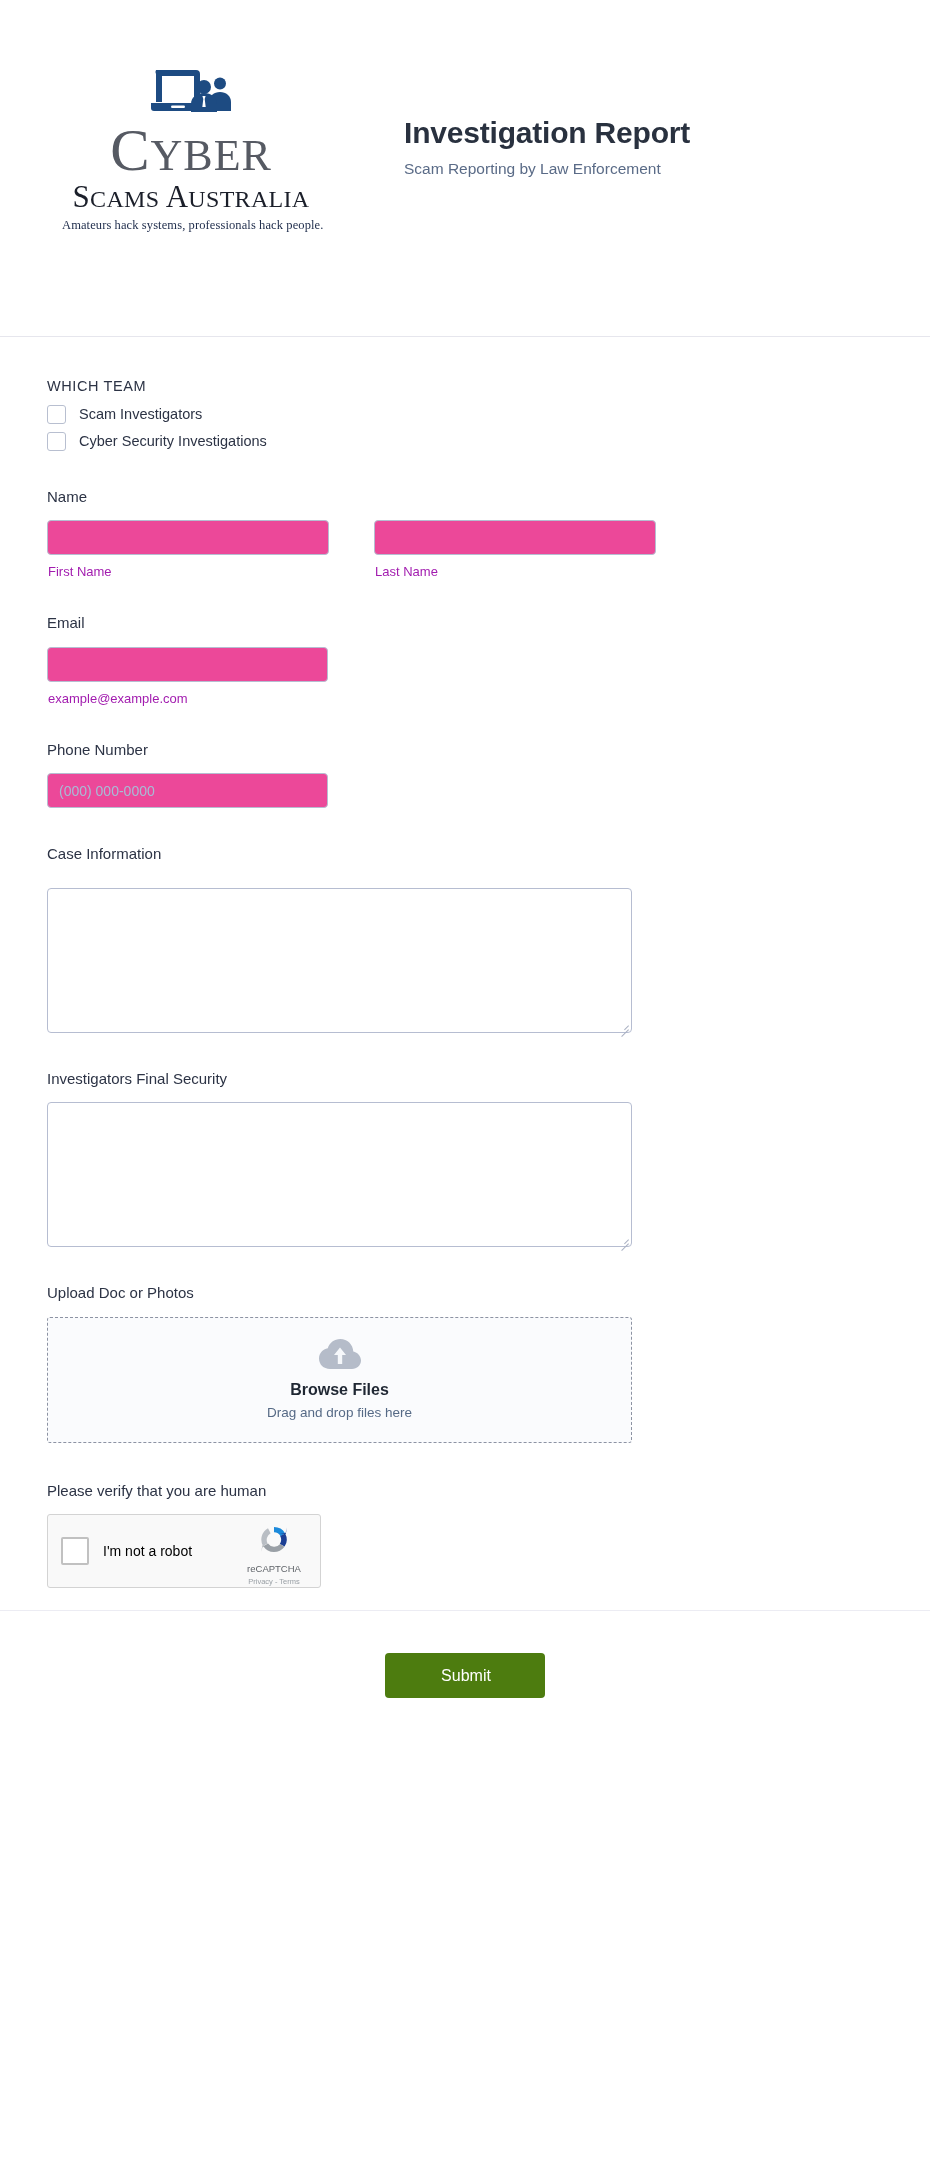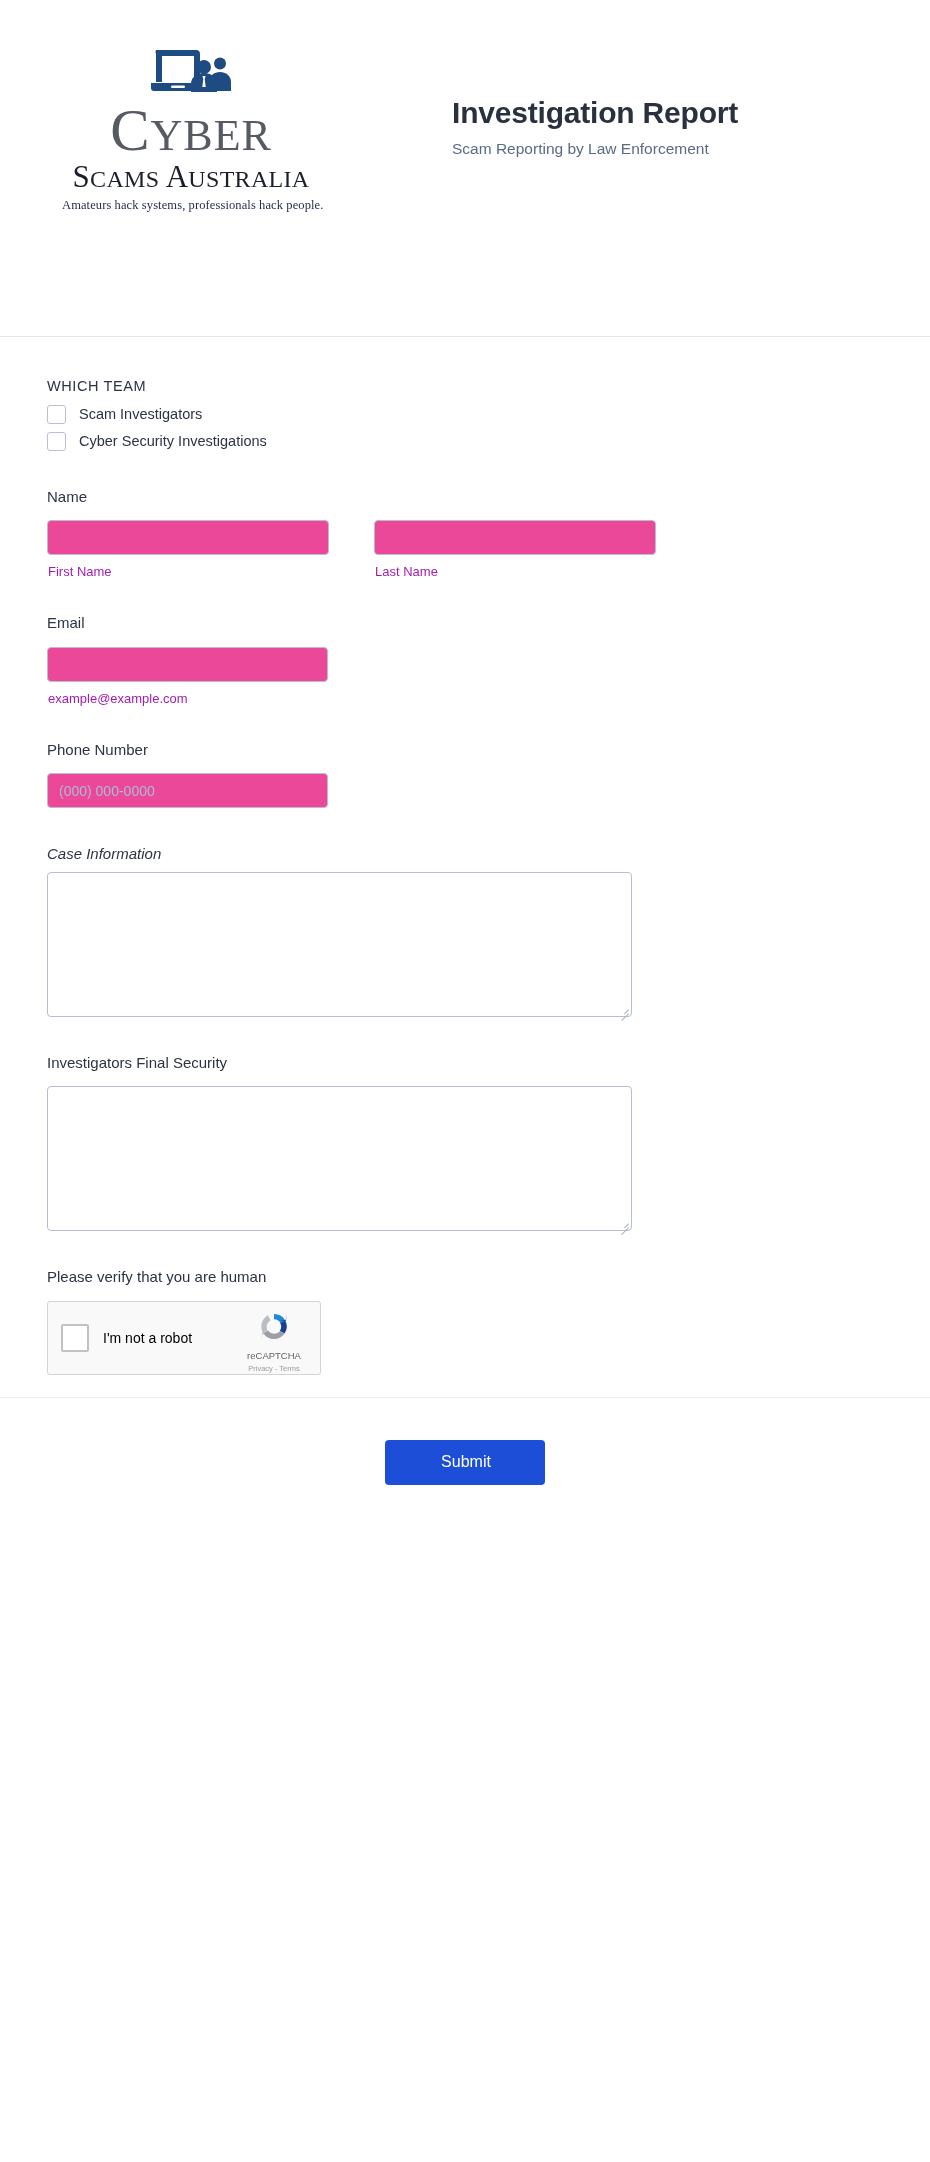--- a/index.html
+++ b/index.html
@@ -18,23 +18,22 @@
     position: relative;
     height: 337px;
     background: #ffffff;
     border-bottom: 1px solid #e6e6ed;
     display: flex;
     align-items: flex-start;
   }
   .header-inner {
     display: flex;
     align-items: flex-start;
-    padding: 48px 0 0 62px;
+    padding: 68px 0 0 62px;
     width: 100%;
-    gap: 48px;
   }
 
   .logo-block {
     width: 258px;
     text-align: center;
     flex: 0 0 258px;
   }
   .logo-icon {
     display: block;
     margin: 0 auto 4px auto;
@@ -245,21 +244,21 @@
   
   .form-footer {
     border-top: 1px solid #ececf3;
     margin-top: 22px;
     padding-top: 42px;
     text-align: center;
   }
   .submit-button {
     width: 160px;
     height: 45px;
-    background: #1d4ed8;
+    background: #4d7c0f;
     border: none;
     border-radius: 4px;
     color: #ffffff;
     font-size: 16px;
     font-family: "Liberation Sans", sans-serif;
     cursor: pointer;
     padding-left: 8px;
   }
 </style>
 </head>
@@ -333,35 +332,46 @@
   </div>
 
   <div class="field" style="margin-bottom:36px;">
     <div class="field-label" style="margin-bottom:14px;">Phone Number</div>
     <div style="width:281px;">
       <input class="text-input" type="text" placeholder="(000) 000-0000" style="">
     </div>
   </div>
 
   <div class="field" style="margin-bottom:36px;">
-    <div class="field-label" style="margin-bottom:8px;font-style:italic;">Case Information</div>
+    <div class="field-label" style="margin-bottom:24px;">Case Information</div>
     <div class="area-wrap" style="width:585px;">
       <textarea class="text-area" style="height: 145px;" placeholder=""></textarea>
       <span class="resize-grip"></span>
     </div>
   </div>
 
   <div class="field" style="margin-bottom:36px;">
     <div class="field-label" style="margin-bottom:14px;">Investigators Final Security</div>
     <div class="area-wrap" style="width:585px;">
       <textarea class="text-area" style="height: 145px;" placeholder=""></textarea>
       <span class="resize-grip"></span>
     </div>
   </div>
 
+  <div class="field" style="margin-bottom:38px;">
+    <div class="field-label" style="margin-bottom:14px;">Upload Doc or Photos</div>
+    <div class="dropzone" style="width:585px;">
+      <svg class="cloud-icon" width="42" height="32" viewBox="0 0 42 32">
+        <path d="M11 30 C4.5 30 0 25.5 0 19.6 C0 14.3 3.8 10 8.8 9.3 C10.4 3.9 15.4 0 21.3 0 C28.3 0 34 5.5 34.3 12.4 C38.6 13.3 42 17 42 21.6 C42 26.2 38 30 33 30 Z" fill="#b5bcc9"></path>
+        <path d="M21 8.5 L27 16 H23.2 V25 H18.8 V16 H15 Z" fill="#f6f8fb"></path>
+      </svg>
+      <div class="browse-files">Browse Files</div>
+      <div class="drag-drop">Drag and drop files here</div>
+    </div>
+  </div>
 
   <div class="field">
     <div class="field-label" style="margin-bottom:14px;">Please verify that you are human</div>
     <div class="recaptcha">
       <span class="rc-check"></span>
       <span class="rc-text">I'm not a robot</span>
       <span class="rc-brand">
         <svg class="rc-logo" width="32" height="32" viewBox="0 0 32 32">
           <path d="M16 3 a13 13 0 0 1 11.2 6.4 l-4.6 2.8 A7.8 7.8 0 0 0 16 8.2 Z" fill="#1c8adb"></path>
           <path d="M27.6 9 l1.3 -5.6 l-1.1 6.6 l-6.3 -0.9 Z" fill="#1c3f94"></path>

